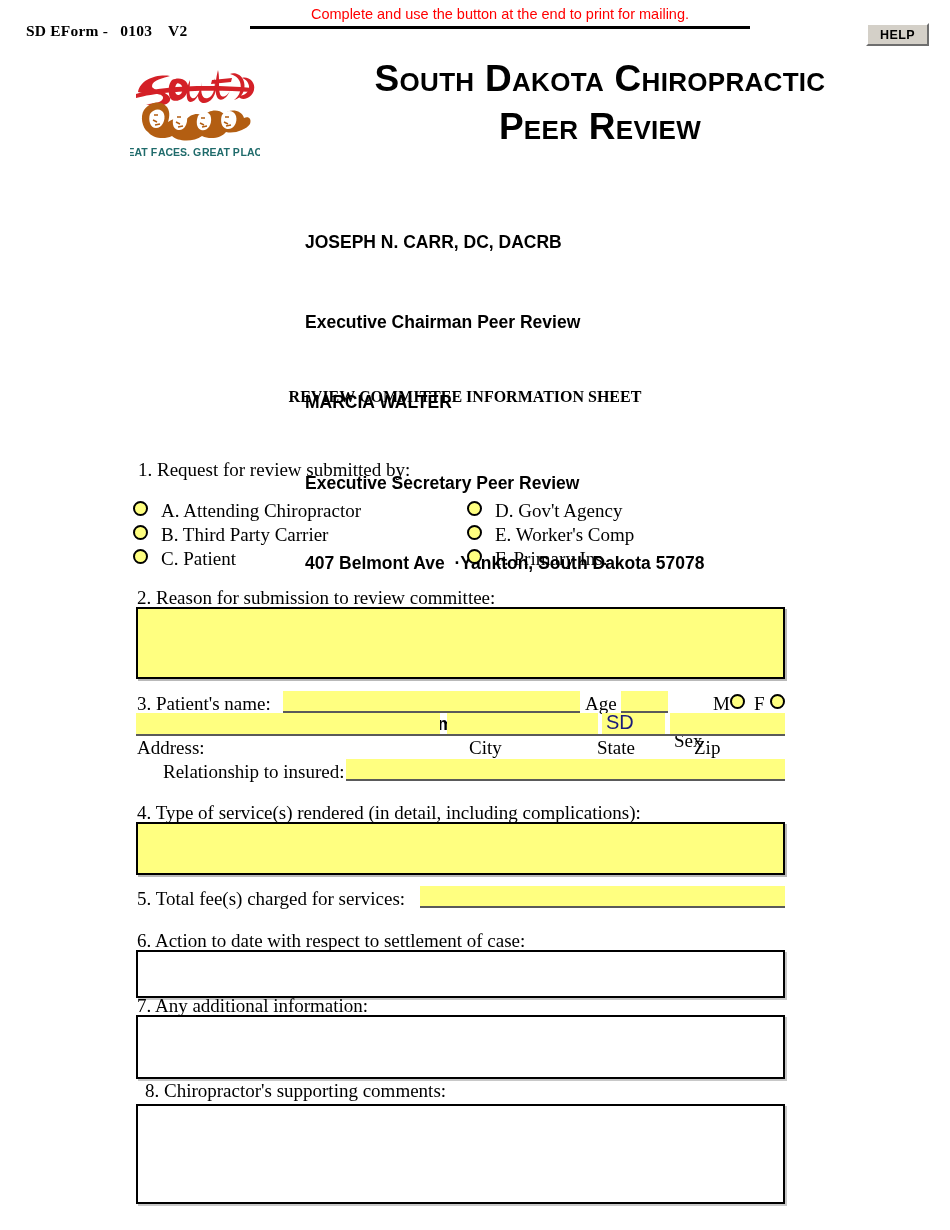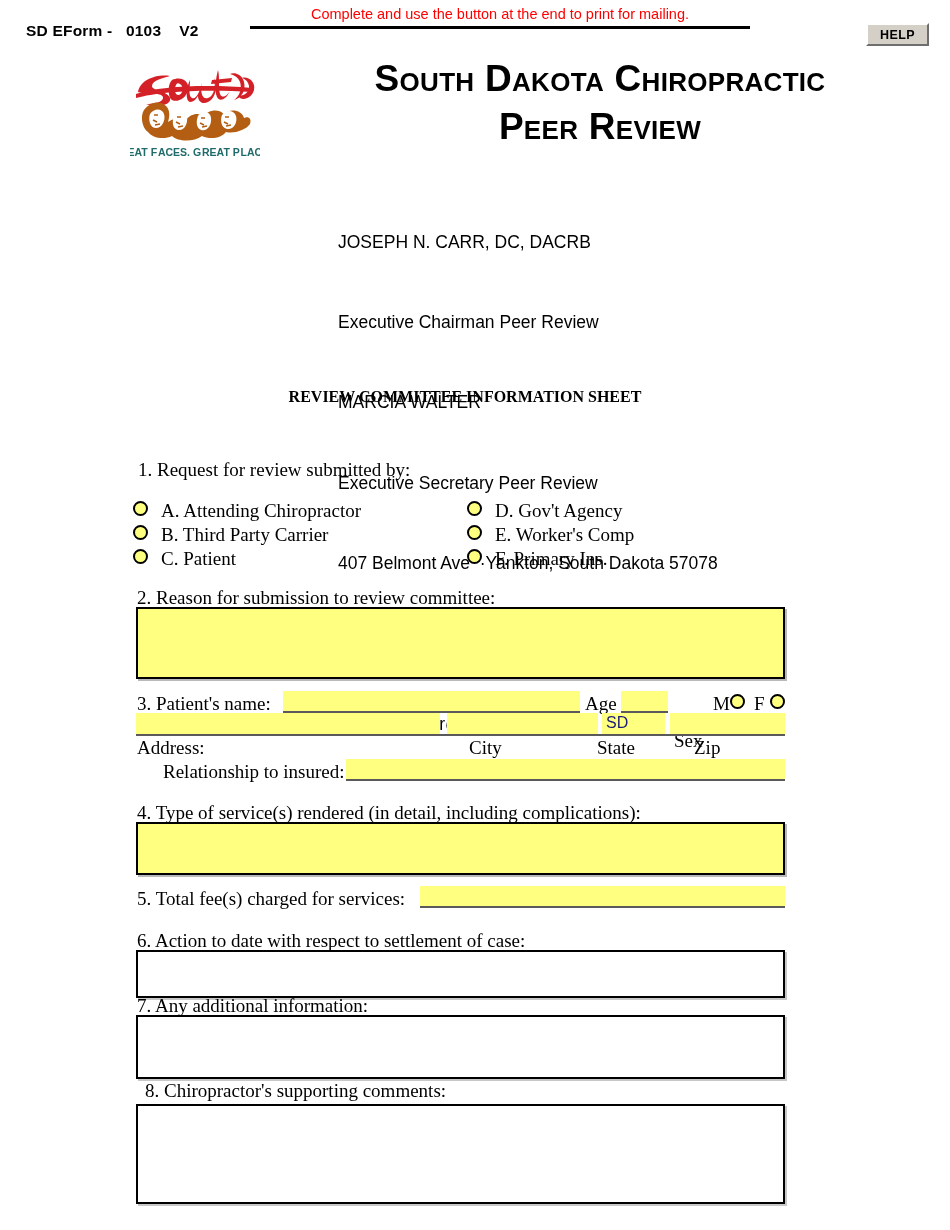--- a/index.html
+++ b/index.html
@@ -18,21 +18,21 @@
 
   
   .topbar {
     position: absolute;
     left: 0; top: 0;
     width: 950px; height: 52px;
   }
   .eform-label {
     position: absolute;
     left: 26px; top: 22px;
-    font-family: Liberation Sans, sans-serif;
+    font-family: Liberation Serif, serif;
     font-weight: bold;
     font-size: 15.5px;
     letter-spacing: 0.2px;
     white-space: pre;
   }
   .notice-wrap {
     position: absolute;
     left: 250px; top: 6px;
     width: 500px;
     text-align: center;
@@ -89,25 +89,24 @@
     line-height: 48px;
     font-variant: small-caps;
     letter-spacing: 0.3px;
   }
 
   
   .contact {
     position: absolute;
     left: 305px; top: 175px;
     font-family: "Liberation Sans", "DejaVu Sans", sans-serif;
-    font-weight: normal;
+    font-weight: bold;
     font-size: 17.5px;
     line-height: 26.8px;
     white-space: pre;
-    margin-left: 33px;
   }
 
   
   .form-heading {
     position: absolute;
     left: 135px; top: 384px;
     width: 660px;
     text-align: center;
     font-weight: bold;
     font-size: 16px;
@@ -154,21 +153,21 @@
   }
 
   
   .linefield {
     position: absolute;
     box-sizing: border-box;
     background: #ffff80;
     border-bottom: 2px solid #5a5a5a;
     cursor: text;
     font-family: "Liberation Sans", "DejaVu Sans", sans-serif;
-    font-size: 16px;
+    font-size: 20px;
     color: #1b1b7a;
     padding-left: 4px;
     line-height: 19px;
     overflow: hidden;
   }
   .linefield.noline { border-bottom: none; }
 
   .rule {
     position: absolute;
     background: #5a5a5a;

